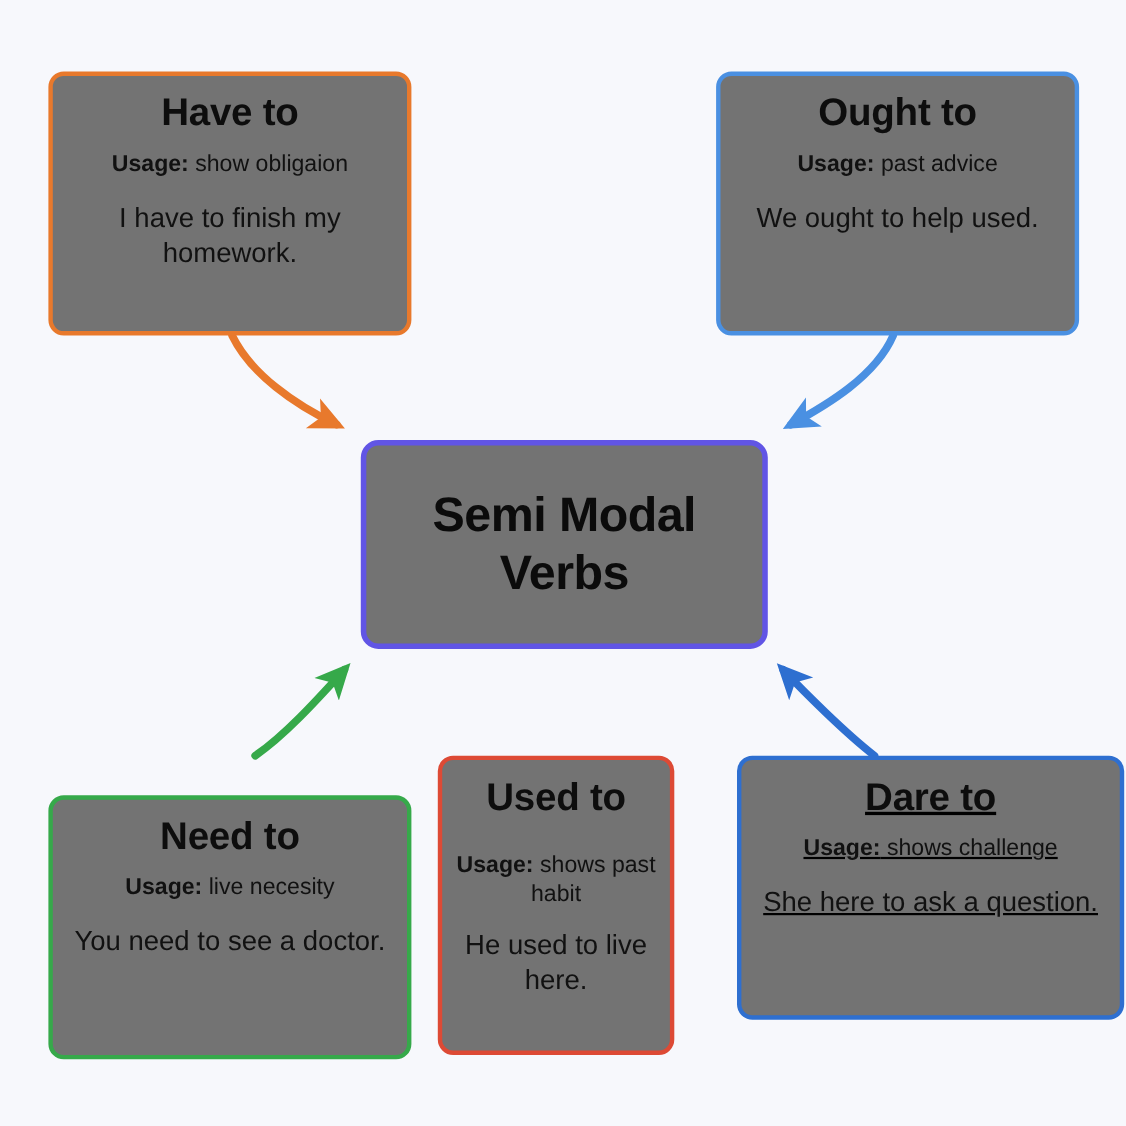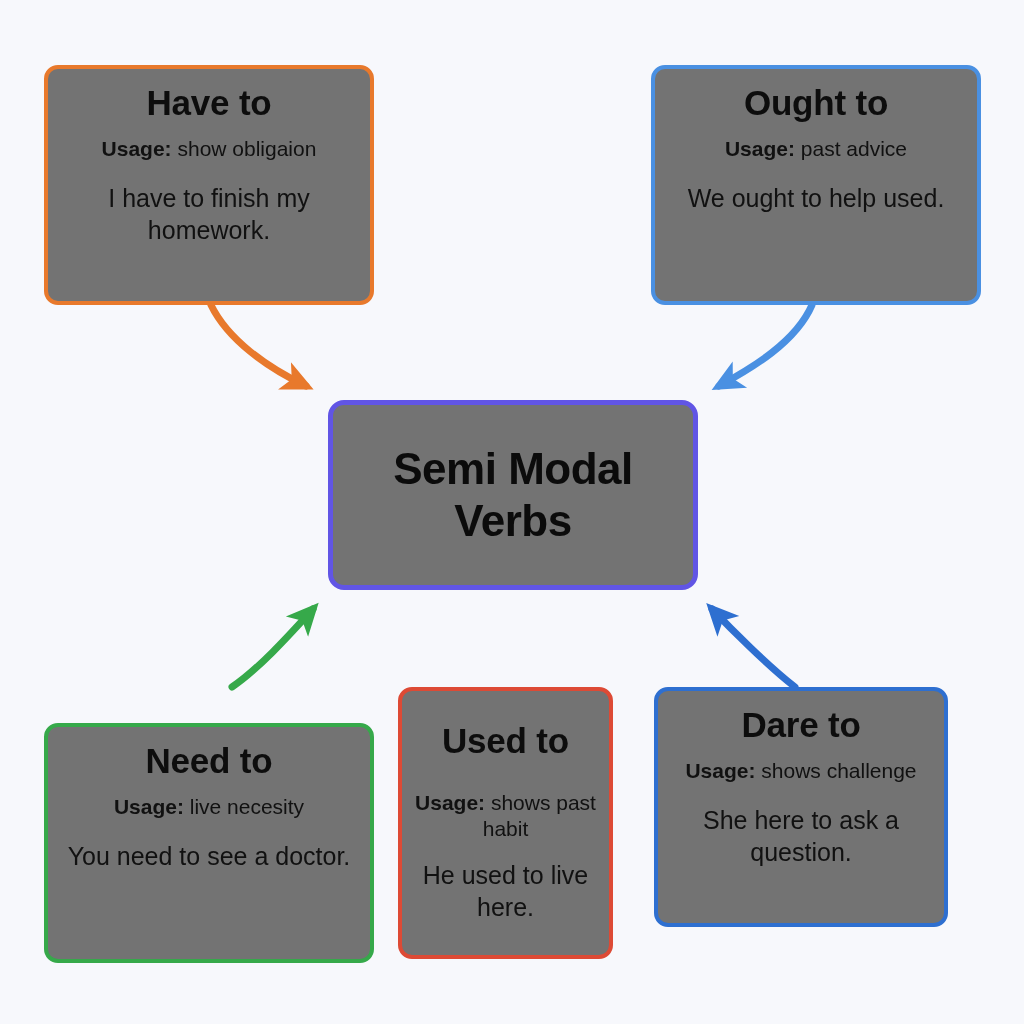--- a/index.html
+++ b/index.html
@@ -110,29 +110,30 @@
     width: 330px;
     height: 240px;
     border-color: #36a94a;
   }
   #node-used-to {
     left: 398px;
     top: 687px;
     width: 215px;
     height: 272px;
     border-color: #dd4a35;
-    padding: 30px 8px;
+    padding: 14px 8px;
   }
   #node-used-to .node-usage { margin-bottom: 16px; margin-top: 16px; }
   #node-dare-to {
-    left: 654px;
+    left: 670px;
     top: 687px;
-    width: 294px;
+    width: 352px;
     height: 240px;
     border-color: #2e6fd0;
+    text-decoration: underline;
   }
 </style>
 </head>
 <body>
 
 <div id="canvas">
 
   <svg id="arrow-layer" viewBox="0 0 1024 1024" width="1024" height="1024" xmlns="http://www.w3.org/2000/svg">
     <defs>
       <marker id="ah-orange" markerWidth="5" markerHeight="5" refX="3.4" refY="2.5" orient="auto" markerUnits="strokeWidth">

